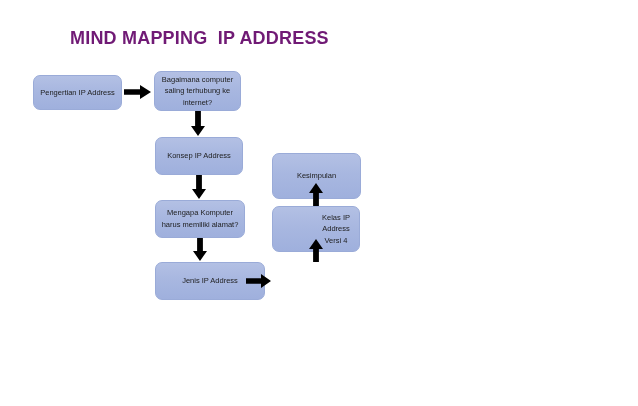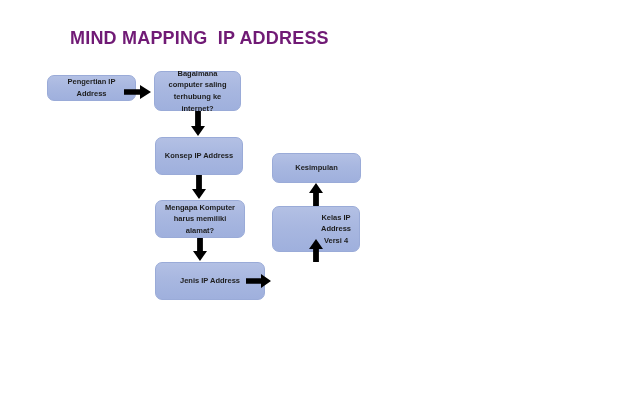--- a/index.html
+++ b/index.html
@@ -40,39 +40,38 @@
     text-align: center;
     color: #1d1d1d;
     font-size: 7.5px;
     line-height: 1.55;
     padding: 2px 5px;
     font-family: "Liberation Sans", sans-serif;
   }
   .node span {
     display: block;
     width: 100%;
-    font-weight: bold;
   }
   
   .arrow {
     position: absolute;
   }
   .arrow svg {
     display: block;
     overflow: visible;
   }
 </style>
 </head>
 <body>
 
 <div id="canvas">
 
   <div id="page-title">MIND MAPPING  IP ADDRESS</div>
 
-  <div class="node" style="left:47px; top:75px; width:89px; height:26px;">
+  <div class="node" style="left:33px; top:75px; width:89px; height:35px;">
     <span>Pengertian IP Address</span>
   </div>
 
   <div class="node" style="left:154px; top:71px; width:87px; height:40px;">
     <span>Bagaimana computer saling terhubung ke internet?</span>
   </div>
 
   <div class="node" style="left:155px; top:137px; width:88px; height:38px;">
     <span>Konsep IP Address</span>
   </div>
@@ -83,21 +82,21 @@
 
   <div class="node" style="left:155px; top:262px; width:110px; height:38px;text-align:center;">
     <span>Jenis IP Address</span>
   </div>
 
 
   <div class="node" style="left:272px; top:206px; width:88px; height:46px;padding-left:45px;">
     <span>Kelas IP Address Versi 4</span>
   </div>
 
-  <div class="node" style="left:272px; top:153px; width:89px; height:30px;">
+  <div class="node" style="left:272px; top:153px; width:89px; height:46px;">
     <span>Kesimpulan</span>
   </div>
 
   <div class="arrow" style="left:124px; top:84px; width:28px; height:16px;">
     <svg width="28" height="16" viewBox="0 0 28 16">
       <path d="M0 5.2 L16 5.2 L16 1 L27 8 L16 15 L16 10.8 L0 10.8 Z" fill="#000000"></path>
     </svg>
   </div>
 
   <div class="arrow" style="left:190px; top:111px; width:16px; height:26px;">

